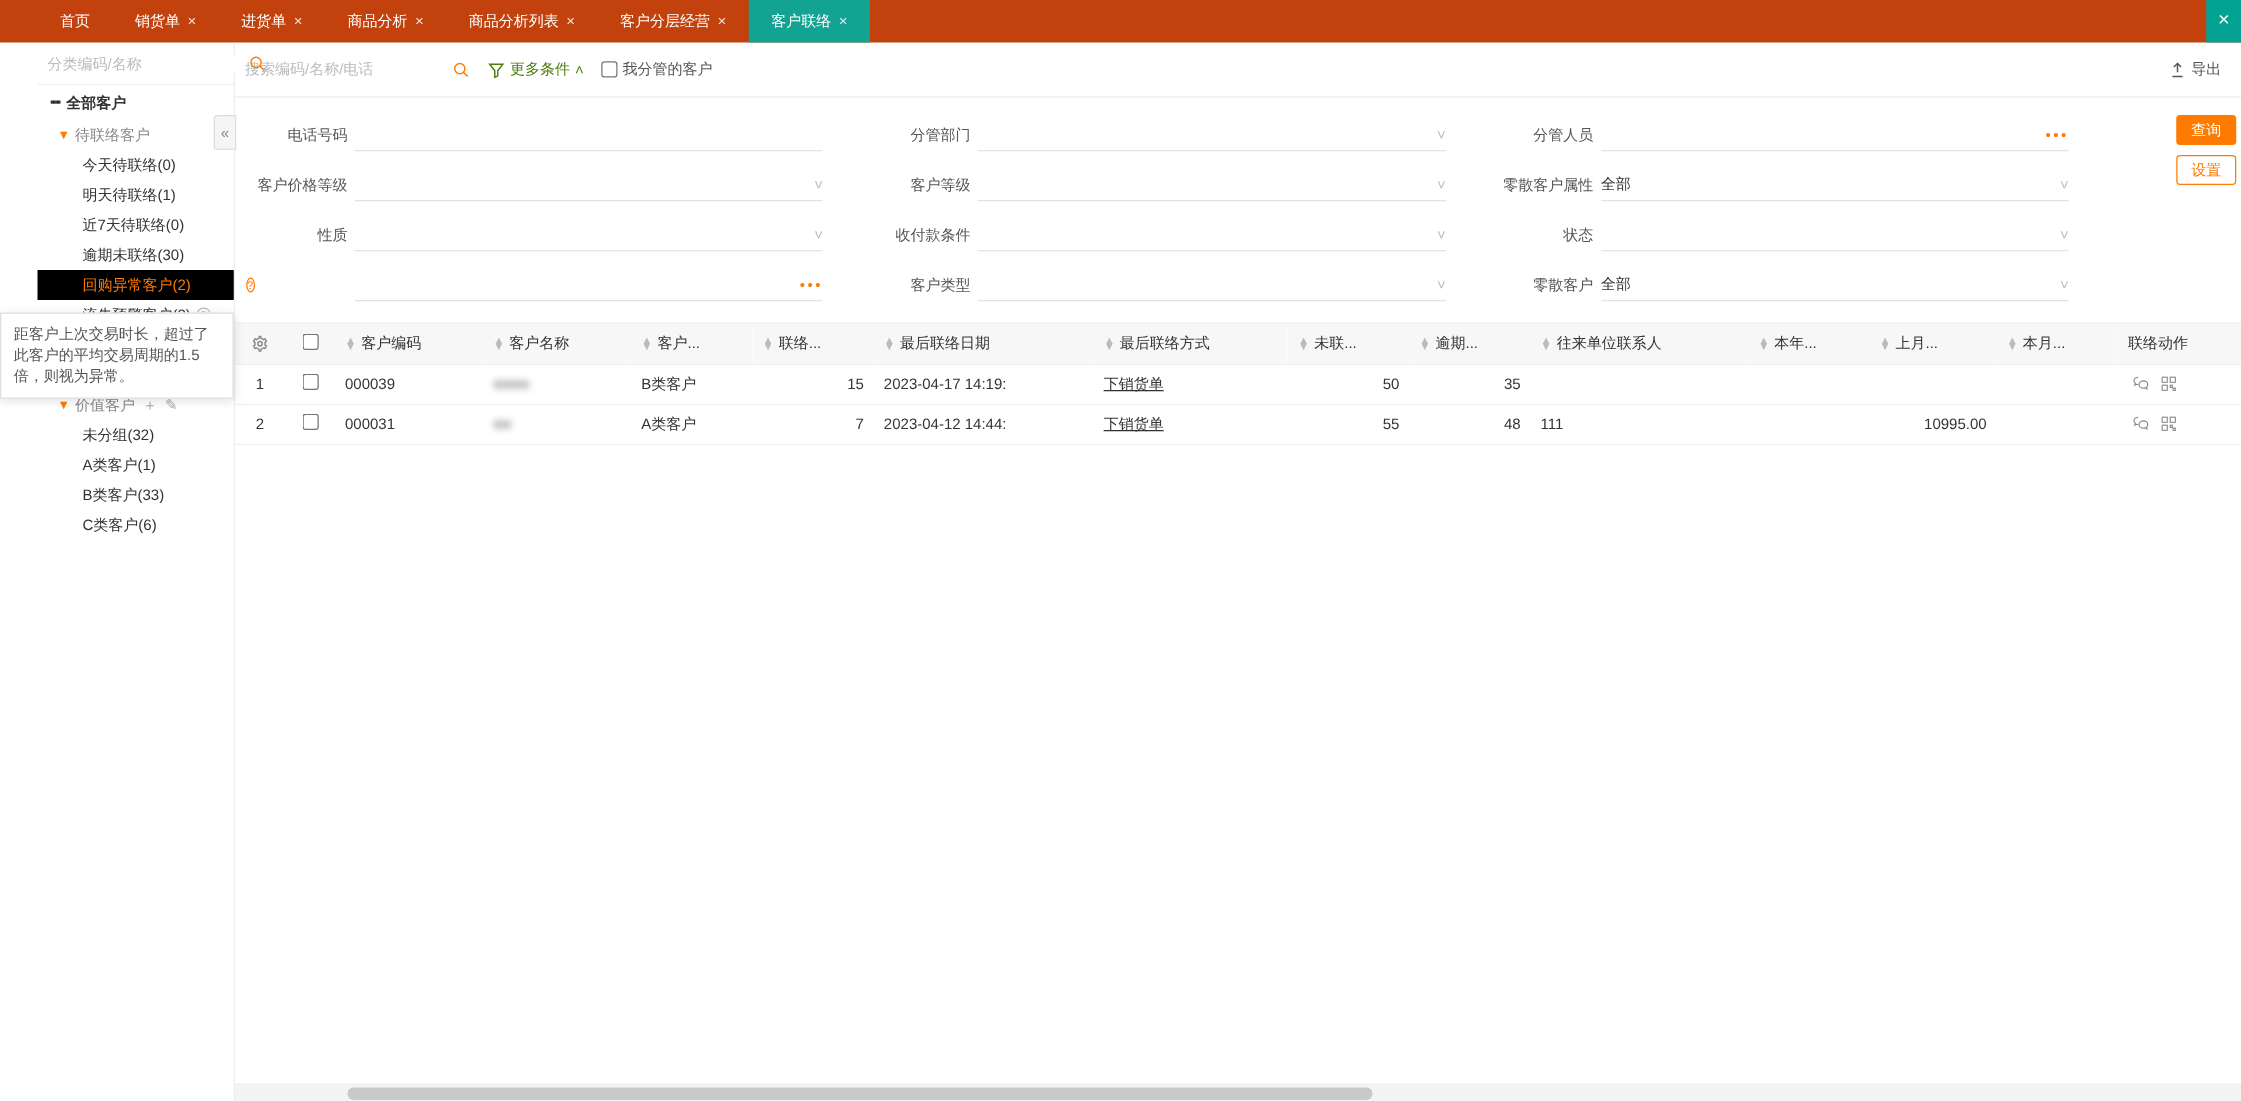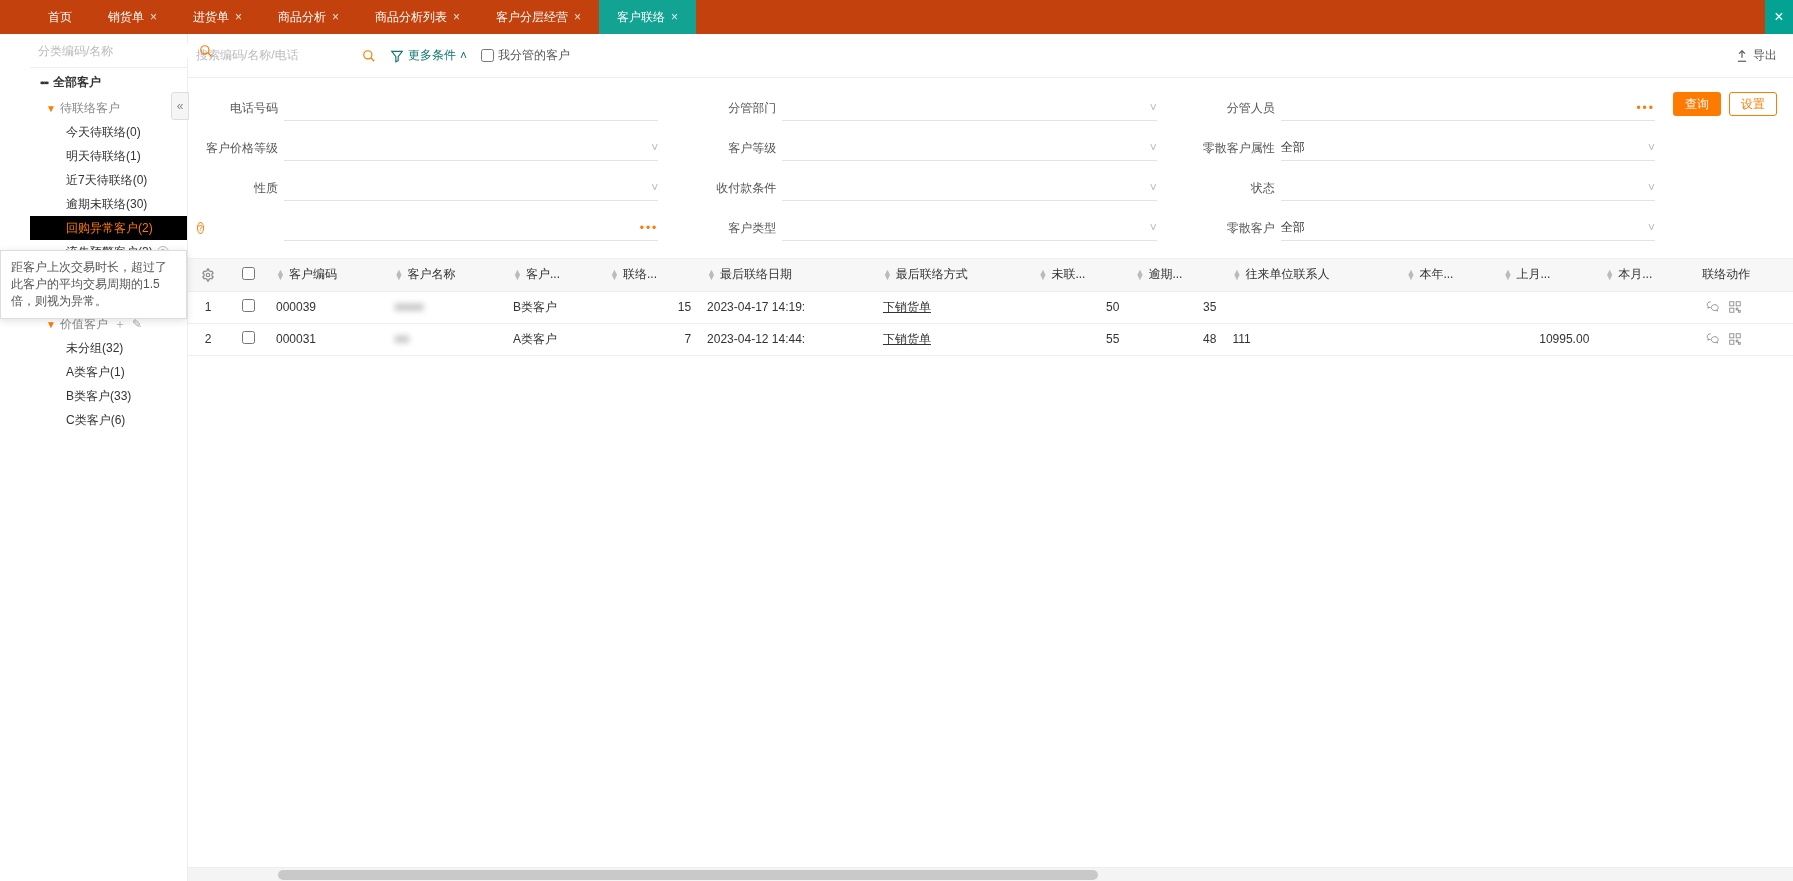--- a/index.html
+++ b/index.html
@@ -40,37 +40,37 @@
   .tooltip { position: absolute; left: -30px; top: 216px; max-width: 340px; background: #fff; border: 1px solid #ddd; box-shadow: 0 2px 8px rgba(0,0,0,.12); padding: 8px 10px; color: #555; z-index: 50; border-radius: 0; }
 
   
   .main { flex: 1; display: flex; flex-direction: column; overflow: hidden; }
 
   .main-search-row { height: 44px; display: flex; align-items: center; border-bottom: 1px solid #eee; padding: 0 16px 0 8px; gap: 14px; }
   .main-search-row .searchbox { display: flex; align-items: center; width: 180px; }
   .main-search-row input { border: none; outline: none; font-size: 12px; flex: 1; }
   .main-search-row input::placeholder { color: #bbb; }
   .main-search-row .mag { color: #ff7a00; cursor: pointer; }
-  .more-link { color: #0f766e; display: flex; align-items: center; cursor: pointer; }
+  .more-link { color: #4d7c0f; display: flex; align-items: center; cursor: pointer; }
   .more-link .filter-icon { margin-right: 4px; }
   .more-link .caret { margin-left: 4px; }
   .my-check { display: flex; align-items: center; gap: 4px; color: #555; }
   .spacer { flex: 1; }
   .export { display: flex; align-items: center; gap: 4px; cursor: pointer; color: #555; }
 
   
   .filters { position: relative; padding: 10px 110px 10px 0; border-bottom: 1px solid #eee; }
   .filter-row { display: flex; }
   .filter-cell { flex: 1; display: flex; align-items: center; height: 40px; padding-right: 28px; min-width: 0; }
   .filter-cell label { width: 96px; text-align: right; color: #555; padding-right: 6px; white-space: nowrap; }
   .filter-input { flex: 1; height: 26px; border-bottom: 1px solid #e3e3e3; display: flex; align-items: center; justify-content: space-between; color: #333; cursor: pointer; min-width: 0; }
   .filter-input .val { flex: 1; overflow: hidden; text-overflow: ellipsis; white-space: nowrap; }
   .filter-input .dd { color: #bbb; margin-left: 6px; }
   .filter-input .dots { color: #ff7a00; margin-left: 6px; letter-spacing: 2px; }
-  .btn-col { position: absolute; right: 16px; top: 14px; display: flex; gap: 8px; }
+  .btn-col { position: absolute; right: 4px; top: 14px; display: flex; flex-direction: column; gap: 8px; }
   .btn { width: 48px; height: 24px; border-radius: 3px; display: flex; align-items: center; justify-content: center; cursor: pointer; font-size: 12px; }
   .btn.primary { background: #ff7a00; color: #fff; }
   .btn.ghost { border: 1px solid #ff7a00; color: #ff7a00; background: #fff; }
 
   
   .table-wrap { flex: 1; display: flex; flex-direction: column; overflow: hidden; }
   .table-scroll { flex: 1; overflow: auto; }
   table { border-collapse: collapse; min-width: 1350px; width: 100%; }
   th, td { border-bottom: 1px solid #eee; height: 32px; padding: 0 8px; text-align: left; white-space: nowrap; }
   th { background: #f7f7f7; font-weight: normal; color: #333; position: sticky; top: 0; }

